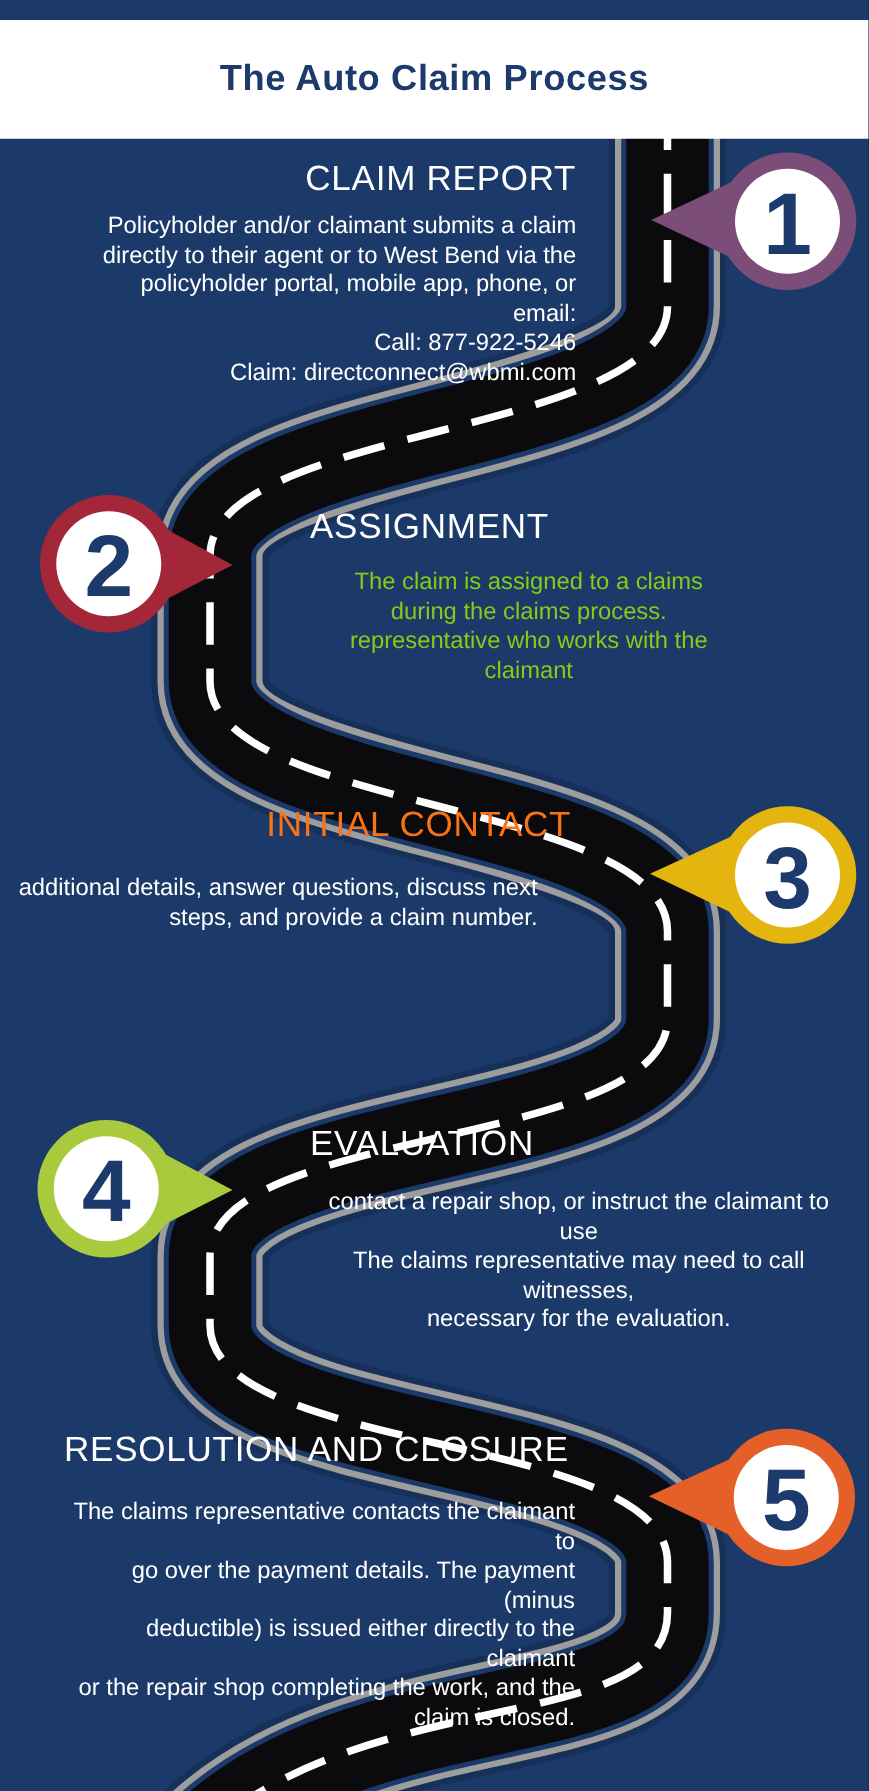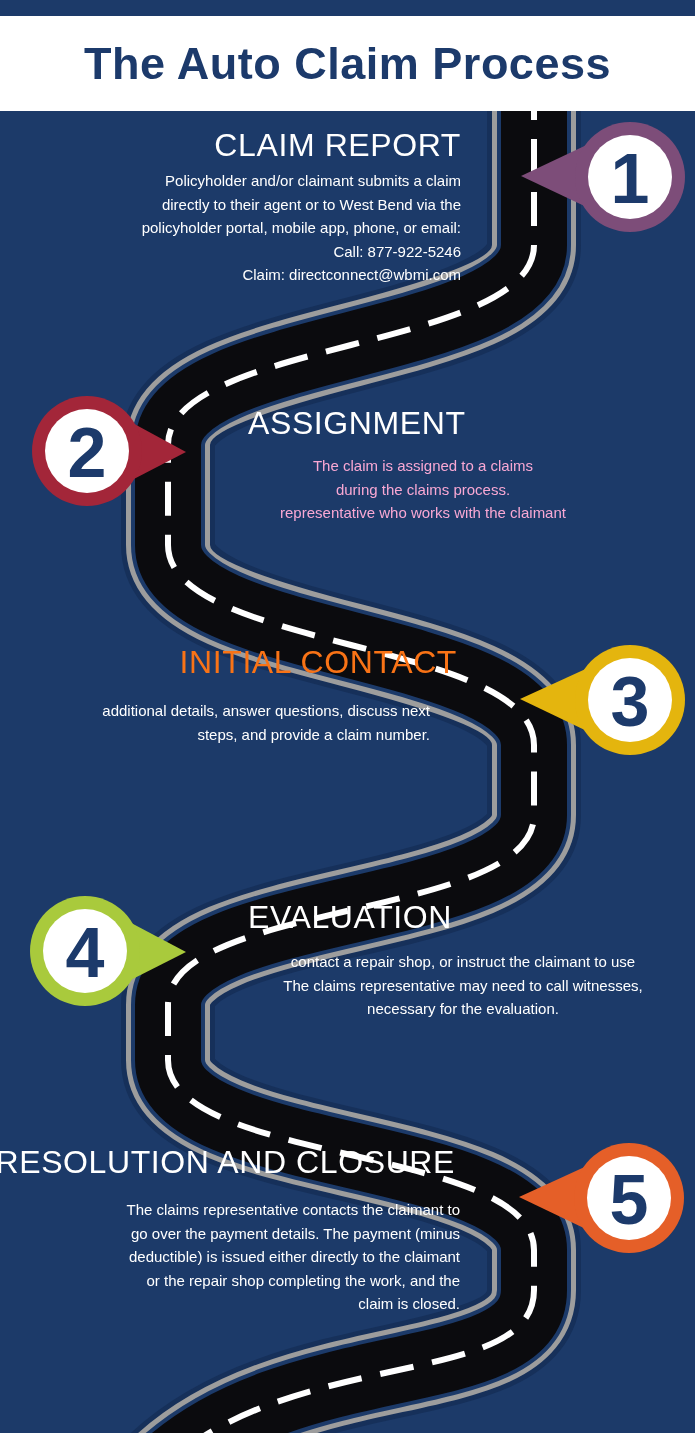--- a/index.html
+++ b/index.html
@@ -13,41 +13,41 @@
   }
   #road-svg{position:absolute;left:0;top:0;width:695px;height:1433px;display:block;}
   .banner{
     position:absolute;left:0;top:16px;width:695px;height:95px;
     background:#ffffff;
     display:flex;align-items:center;justify-content:center;
     z-index:5;
   }
   .banner h1{
     margin:0;
-    font-size:45px;
+    font-size:29px;
     font-weight:bold;
     color:#1c3a6b;
     letter-spacing:0.5px;
   }
   .step-heading{
     position:absolute;
     z-index:4;
     margin:0;
     color:#ffffff;
-    font-size:32px;
+    font-size:28px;
     font-weight:400;
     letter-spacing:0.6px;
     line-height:1.2;
     white-space:nowrap;
   }
   .step-body{
     position:absolute;
     z-index:4;
     color:#ffffff;
-    font-size:15px;
+    font-size:19px;
     line-height:23.5px;
     font-weight:400;
   }
   .align-right{text-align:right;}
   .align-left{text-align:center;}
   .pin-number{
     font-family:"Liberation Sans", sans-serif;
   }
 </style>
 </head>
@@ -106,21 +106,21 @@
   <h2 class="step-heading align-right" style="top: 126px; right: 234px; color: rgb(255, 255, 255);">CLAIM REPORT</h2>
   <div class="step-body align-right" style="top: 169px; right: 234px; width: 385px; color: rgb(255, 255, 255);">
       <div>Policyholder and/or claimant submits a claim</div>
       <div>directly to their agent or to West Bend via the</div>
       <div>policyholder portal, mobile app, phone, or email:</div>
       <div>Call: 877-922-5246</div>
       <div>Claim: directconnect@wbmi.com</div>
     </div>
 
   <h2 class="step-heading align-left" style="top: 404px; left: 248px; color: rgb(255, 255, 255);">ASSIGNMENT</h2>
-  <div class="step-body align-left" style="top: 454px; left: 248px; width: 350px; color: #f9a8d4;">
+  <div class="step-body align-left" style="top: 454px; left: 248px; width: 350px; color: #84cc16;">
       <div>The claim is assigned to a claims</div>
       <div>during the claims process.</div>
       <div>representative who works with the claimant</div>
     </div>
 
   <h2 class="step-heading align-right" style="top: 643px; right: 238px; color: #f97316;">INITIAL CONTACT</h2>
   <div class="step-body align-right" style="top: 699px; right: 265px; width: 420px; color: rgb(255, 255, 255);">
       <div>additional details, answer questions, discuss next</div>
       <div>steps, and provide a claim number.</div>
     </div>

